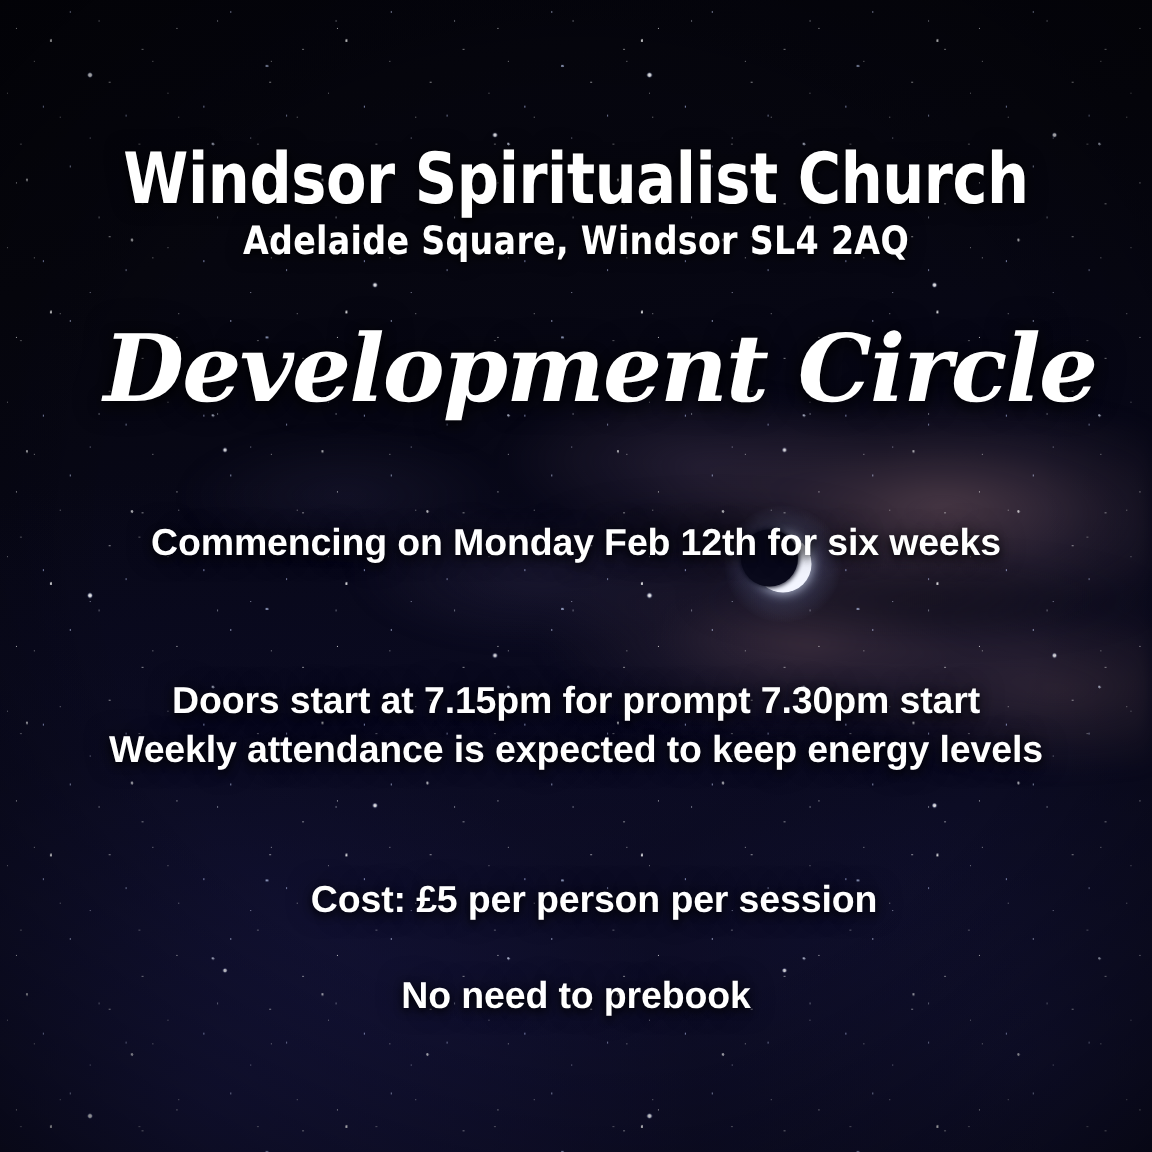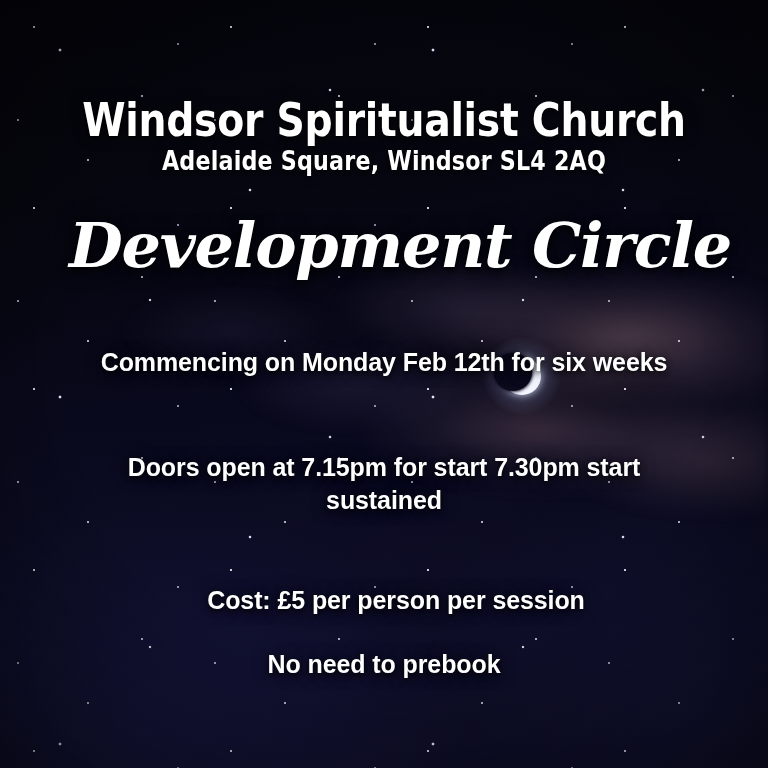--- a/index.html
+++ b/index.html
@@ -233,22 +233,22 @@
 
     <div class="hdr-block" id="church-address">Adelaide Square, Windsor SL4 2AQ</div>
 
     <div class="hdr-block" id="event-title">Development Circle</div>
 
     <div class="body-line" id="schedule-block">
       <span class="ln">Commencing on Monday Feb 12th for six weeks</span>
     </div>
 
     <div class="body-line" id="doors-block">
-      <span class="ln">Doors open at 7.15pm for start 7.30pm start</span>
-      <span class="ln">sustained</span>
+      <span class="ln">Doors start at 7.15pm for prompt 7.30pm start</span>
+      <span class="ln">Weekly attendance is expected to keep energy levels</span>
     </div>
 
     <div class="body-line" id="cost-block">Cost: £5 per person per session</div>
 
     <div class="body-line" id="prebook-block">No need to prebook</div>
 
   </div>
 </div>
 
 </body></html>

